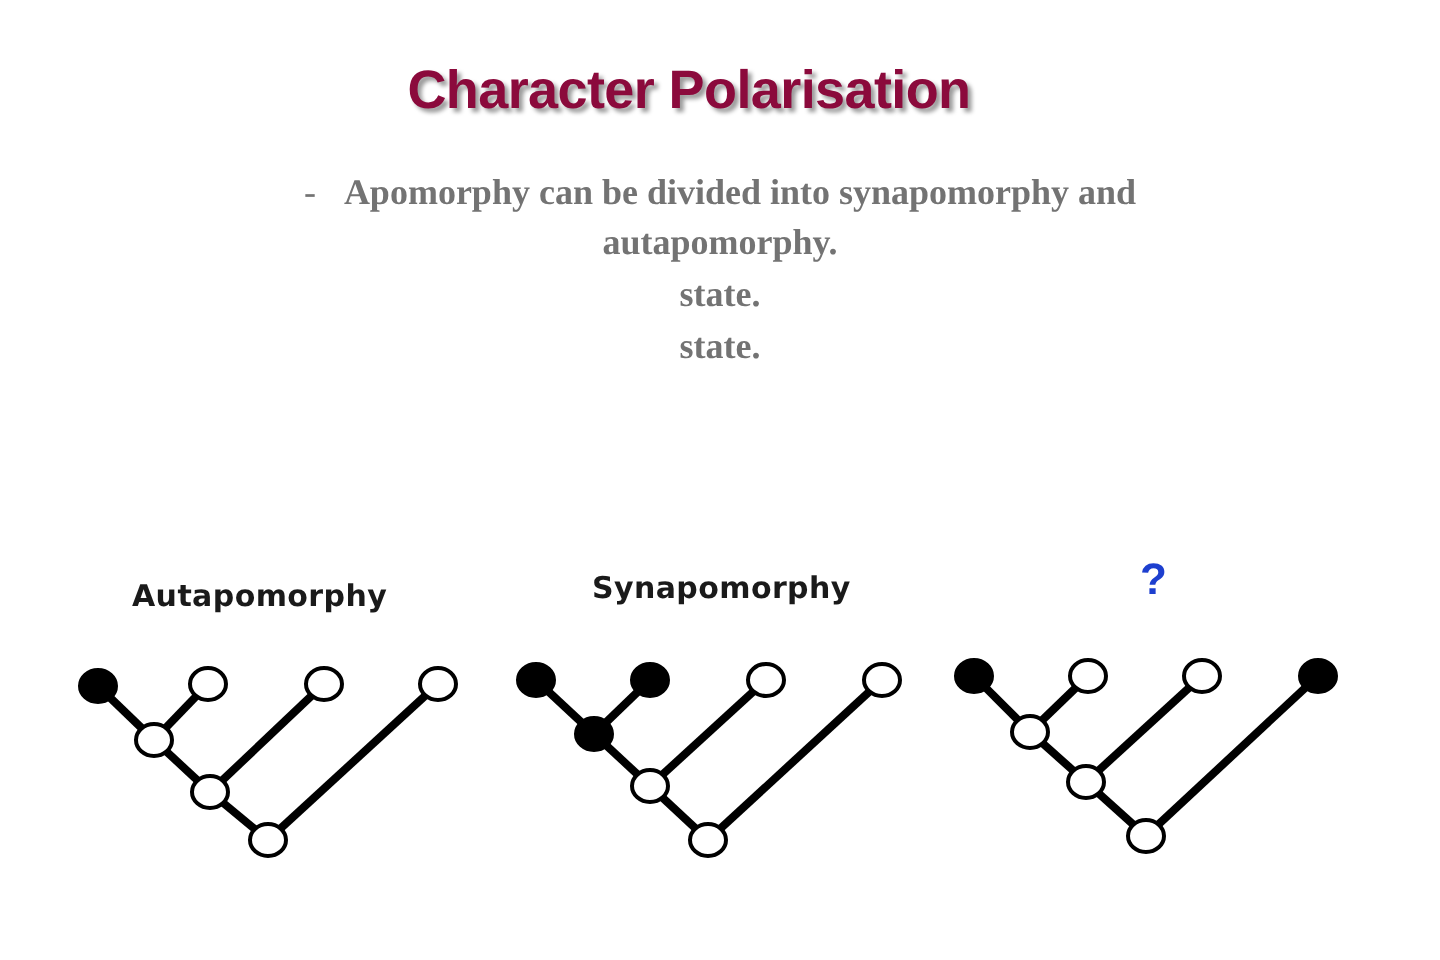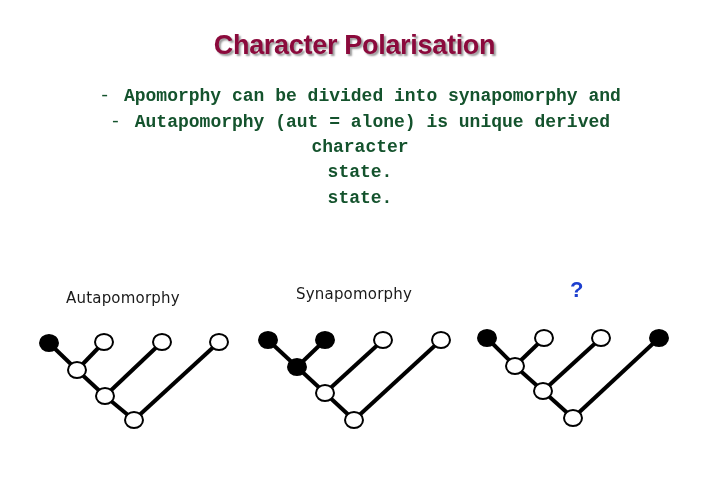--- a/index.html
+++ b/index.html
@@ -1,49 +1,49 @@
 <!DOCTYPE html>
 <html><head>
   <meta charset="utf-8">
   <style>
     html, body { margin: 0; padding: 0; background: #ffffff; }
     body { width: 720px; height: 480px; position: relative; overflow: hidden; }
     .title {
       position: absolute; left: 0; top: 30px; width: 689px; text-align: center;
       font-family: "Liberation Sans", sans-serif; font-weight: bold; font-size: 27px;
-      color: #8b0a3c; text-shadow: 2px 2px 2px #9a9a9a; letter-spacing: -0.3px; margin-left: 10px;
+      color: #8b0a3c; text-shadow: 2px 2px 2px #9a9a9a; letter-spacing: -0.3px;
     }
     .bullets {
       position: absolute; left: 60px; top: 84px; width: 600px;
-      font-family: Liberation Mono, monospace; font-weight: bold; font-size: 18px;
-      color: #14532d; text-align: center; line-height: 25px;
+      font-family: Liberation Serif, serif; font-weight: bold; font-size: 18px;
+      color: #737373; text-align: center; line-height: 25px;
     }
     .bullet { position: relative; margin-bottom: 1px; }
     .dash { font-weight: normal; margin-right: 14px; }
     .diagram-label {
-      position: absolute; font-family: "DejaVu Sans", sans-serif; font-weight: normal;
+      position: absolute; font-family: "DejaVu Sans", sans-serif; font-weight: bold;
       font-size: 15px; color: #1a1a1a; letter-spacing: 0.2px; text-align: center;
     }
     .question {
       position: absolute; left: 570px; top: 277px; font-family: "Liberation Sans", sans-serif;
       font-weight: bold; font-size: 22px; color: #1d3fcf;
     }
     svg.trees { position: absolute; left: 0; top: 0; }
   </style>
 </head>
 <body>
 
 <div class="title">Character Polarisation</div>
 
 <div class="bullets">
   <div class="bullet">
     <div><span class="dash">-</span><span>Apomorphy can be divided into synapomorphy and</span></div>
+    <div>autapomorphy.</div>
   </div>
   <div class="bullet">
-    <div><span class="dash">-</span><span>Autapomorphy (aut = alone) is unique derived character</span></div>
     <div>state.</div>
   </div>
   <div class="bullet">
     <div>state.</div>
   </div>
 </div>
 
 <div class="diagram-label" style="left:66px; top:289px;">Autapomorphy</div>
 <div class="diagram-label" style="left:296px; top:285px;">Synapomorphy</div>
 <div class="question">?</div>

